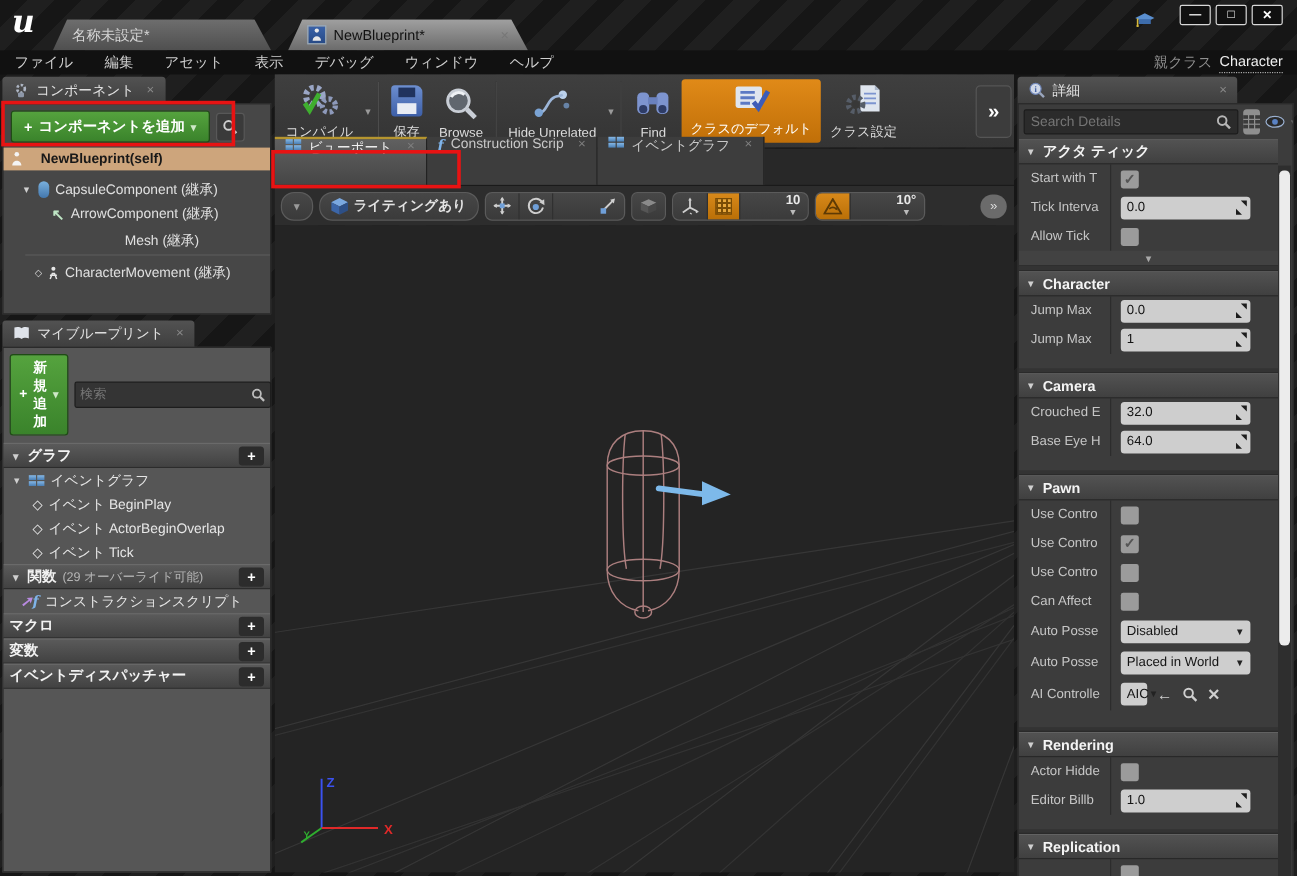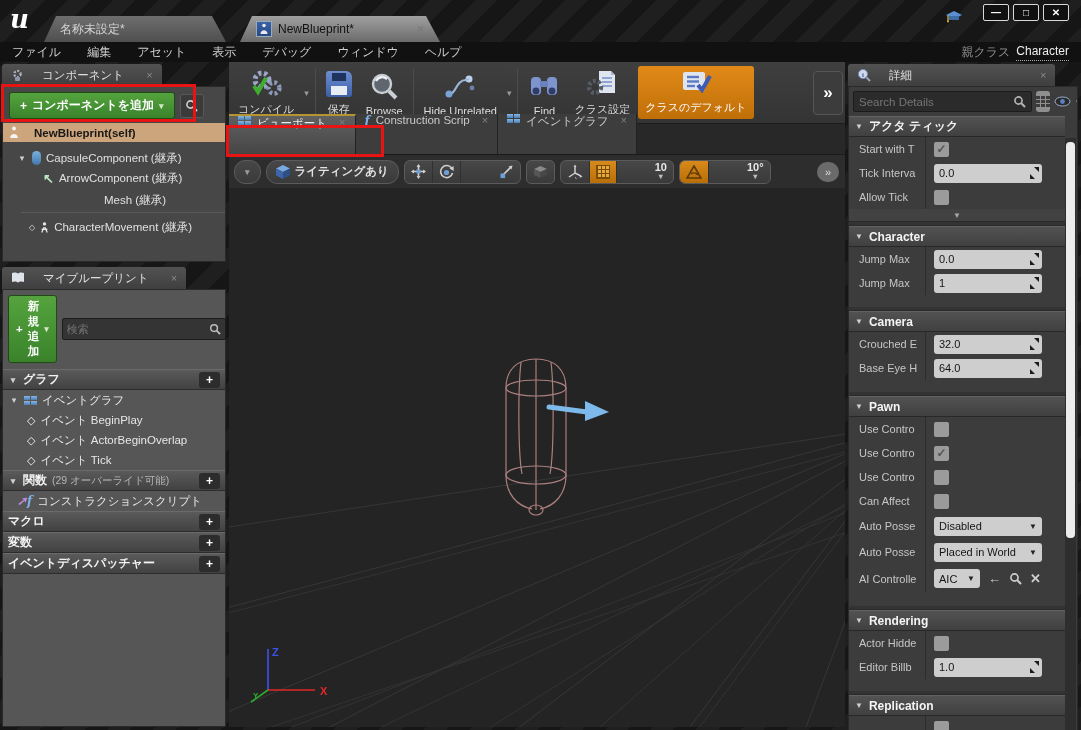--- a/index.html
+++ b/index.html
@@ -32,21 +32,21 @@
   .parent-class { margin-left:auto; display:flex; gap:6px; font-size:12px; }
   .pc-label { color:#8f8f8f; }
   .pc-value { color:#efefef; border-bottom:1px dotted #aaa; }
   
   .main { display:flex; height:668px; gap:3px; padding:0 3px 3px 0; }
   .left-col { width:224px; display:flex; flex-direction:column; gap:3px; margin-left:2px; }
   .center-col { width:619px; display:flex; flex-direction:column; }
   .right-col { width:230px; display:flex; flex-direction:column; }
   
   .panel-tabbar { height:24px; display:flex; align-items:flex-end; background:transparent; }
-  .panel-tab { height:22px; background:linear-gradient(#525252,#3f3f3f); border-radius:3px 3px 0 0; display:flex; align-items:center; gap:18px; padding:0 9px; font-size:11.5px; color:#e2e2e2; }
+  .panel-tab { height:22px; background:linear-gradient(#525252,#3f3f3f); border-radius:3px 3px 0 0; display:flex; align-items:center; gap:6px; padding:0 9px; font-size:11.5px; color:#e2e2e2; }
   .panel-tab .tab-close { color:#8a8a8a; font-size:11px; margin-left:4px; }
   
   .components-panel { height:200px; display:flex; flex-direction:column; }
   .components-body { flex:1; background:#474747; border:1px solid #2a2a2a; display:flex; flex-direction:column; }
   .add-row { display:flex; align-items:center; gap:5px; padding:5px 4px 4px 6px; }
   .btn-green { background:linear-gradient(#55a33e,#3a832b); border:1px solid #1e4c14; border-radius:3px; color:#fff; font-weight:bold; font-size:12px; padding:4px 10px; display:flex; align-items:center; gap:5px; }
   .btn-green .caret { font-size:9px; color:#cfe8c8; }
   .icon-btn { width:24px; height:24px; background:#3a3a3a; border:1px solid #585858; border-radius:3px; display:flex; align-items:center; justify-content:center; }
   .tree { font-size:11.5px; color:#e0e0e0; }
   .tree-row { height:20px; display:flex; align-items:center; gap:5px; }
@@ -118,21 +118,21 @@
   .dlabel { width:76px; padding-left:10px; white-space:nowrap; overflow:hidden; flex:none; }
   .dctrl { flex:1; height:100%; border-left:1px solid #2c2c2c; display:flex; align-items:center; padding-left:8px; gap:8px; }
   .chk { width:15px; height:15px; background:#9b9b9b; border-radius:2px; display:flex; align-items:center; justify-content:center; color:#555; font-size:12px; font-weight:bold; line-height:0; }
   .numfield, .selfield { width:108px; height:19px; background:#cecece; border-radius:3px; color:#141414; font-size:11px; display:flex; align-items:center; padding:0 5px; position:relative; }
   .numfield input { width:80px; background:transparent; border:none; outline:none; font-size:11px; color:#141414; font-family:inherit; }
   .corner { position:absolute; right:3px; top:3px; width:9px; height:12px; }
   .corner::before { content:""; position:absolute; right:0; top:0; border-top:5px solid #1c1c1c; border-left:5px solid transparent; }
   .corner::after { content:""; position:absolute; left:0; bottom:0; border-bottom:5px solid #1c1c1c; border-right:5px solid transparent; }
   .selfield { justify-content:space-between; }
   .selfield .sel-caret { font-size:8px; color:#222; }
-  .selfield.small { width:46px; }
+  .selfield.small { width:22px; }
   .expander { height:13px; background:#424242; border-bottom:1px solid #2a2a2a; display:flex; align-items:center; justify-content:center; color:#a8a8a8; font-size:8px; }
   .dgap { height:4px; background:#333; border-bottom:1px solid #2a2a2a; }
   .aic-ico { color:#cfcfcf; font-weight:bold; font-size:13px; }
   .dscrollbar { position:absolute; top:51px; bottom:1px; right:1px; width:11px; background:#2e2e2e; }
   .dthumb { margin:4px 1px; height:396px; background:#ececec; border-radius:4px; }
   
   .anno { position:absolute; border:3px solid #e81313; z-index:60; pointer-events:none; }
   .anno1 { left:1px; top:84px; width:195px; height:38px; }
   .anno2 { left:226px; top:125px; width:158px; height:32px; }
   svg { display:block; }
@@ -388,45 +388,45 @@
           <svg width="32" height="30" viewBox="0 0 32 30">
               <rect x="3" y="5" width="10" height="18" rx="4" fill="#7d94cf"></rect>
               <rect x="19" y="5" width="10" height="18" rx="4" fill="#7d94cf"></rect>
               <rect x="12" y="9" width="8" height="6" fill="#6a81bd"></rect>
               <circle cx="8" cy="19" r="3.4" fill="#2e3c66"></circle>
               <circle cx="24" cy="19" r="3.4" fill="#2e3c66"></circle>
             </svg>
         </span>
         <span>Find</span>
       </div>
+      <div class="tbtn orange">
+        <span class="ticon">
+          <svg width="34" height="30" viewBox="0 0 34 30">
+              <rect x="4" y="4" width="22" height="18" rx="2" fill="#dfe5ee"></rect>
+              <line x1="8" y1="9" x2="20" y2="9" stroke="#5b79c4" stroke-width="2.4"></line>
+              <line x1="8" y1="13.5" x2="20" y2="13.5" stroke="#5b79c4" stroke-width="2.4"></line>
+              <line x1="8" y1="18" x2="16" y2="18" stroke="#5b79c4" stroke-width="2.4"></line>
+              <path d="M19,17 L23,22 L31,8" stroke="#3d5cb8" stroke-width="4" fill="none"></path>
+            </svg>
+        </span>
+        <span>クラスのデフォルト</span>
+      </div>
       <div class="tbtn">
         <span class="ticon">
           <svg width="34" height="30" viewBox="0 0 34 30">
               <path d="M14,2 L26,2 L30,6 L30,24 L14,24 Z" fill="#dfe5ee"></path>
               <path d="M26,2 L26,6 L30,6 Z" fill="#aab6c8"></path>
               <line x1="17" y1="9" x2="27" y2="9" stroke="#7d94cf" stroke-width="1.6"></line>
               <line x1="17" y1="13" x2="27" y2="13" stroke="#7d94cf" stroke-width="1.6"></line>
               <line x1="17" y1="17" x2="27" y2="17" stroke="#7d94cf" stroke-width="1.6"></line>
               <circle cx="10" cy="18" r="6" fill="none" stroke="#565d68" stroke-width="4.4" stroke-dasharray="2.8 2.3"></circle>
               <circle cx="10" cy="18" r="2.6" fill="#383838"></circle>
             </svg>
         </span>
         <span>クラス設定</span>
-      </div>
-      <div class="tbtn orange">
-        <span class="ticon">
-          <svg width="34" height="30" viewBox="0 0 34 30">
-              <rect x="4" y="4" width="22" height="18" rx="2" fill="#dfe5ee"></rect>
-              <line x1="8" y1="9" x2="20" y2="9" stroke="#5b79c4" stroke-width="2.4"></line>
-              <line x1="8" y1="13.5" x2="20" y2="13.5" stroke="#5b79c4" stroke-width="2.4"></line>
-              <line x1="8" y1="18" x2="16" y2="18" stroke="#5b79c4" stroke-width="2.4"></line>
-              <path d="M19,17 L23,22 L31,8" stroke="#3d5cb8" stroke-width="4" fill="none"></path>
-            </svg>
-        </span>
-        <span>クラスのデフォルト</span>
       </div>
       <div class="tb-overflow">»</div>
     </div>
 
     <div class="doc-tabbar">
       <div class="dtab active">
         <span class="grid-ico">
             <i></i>
             <i></i>
             <i></i>

